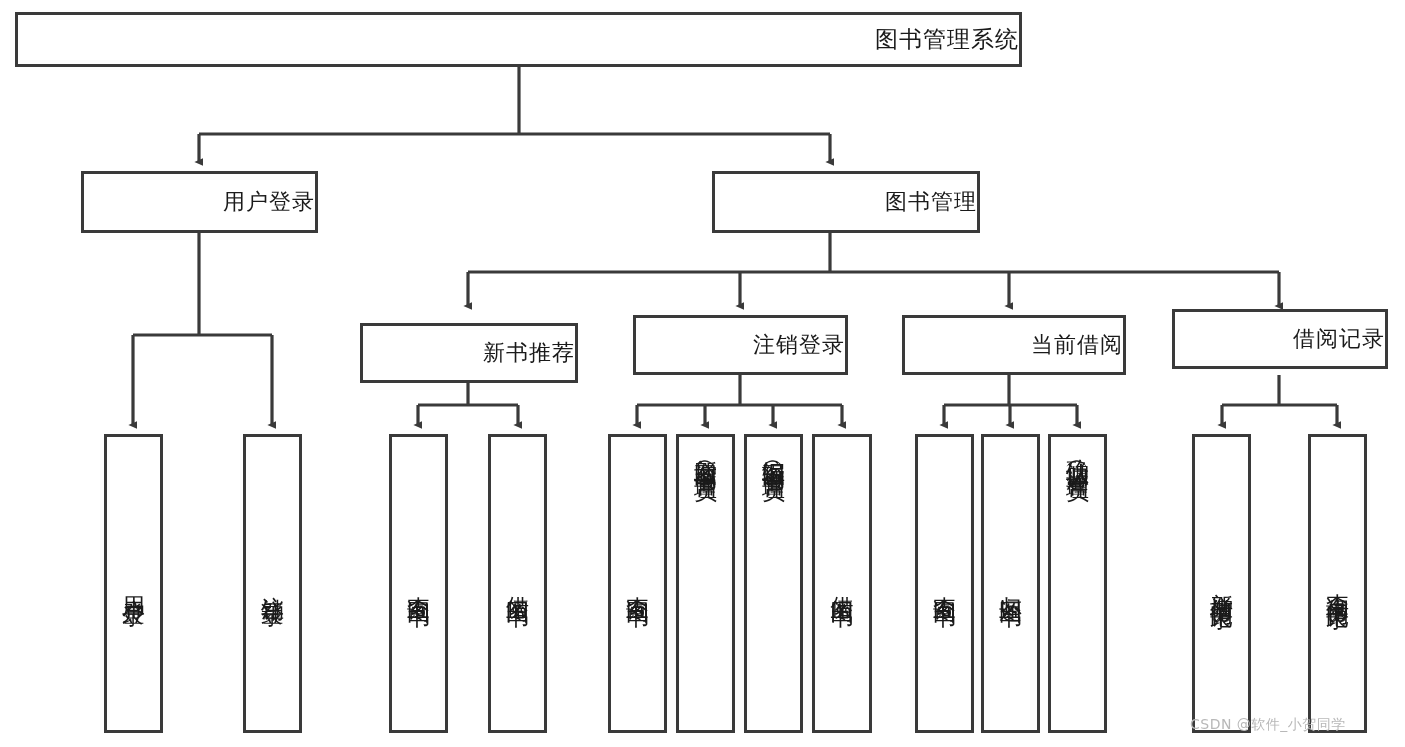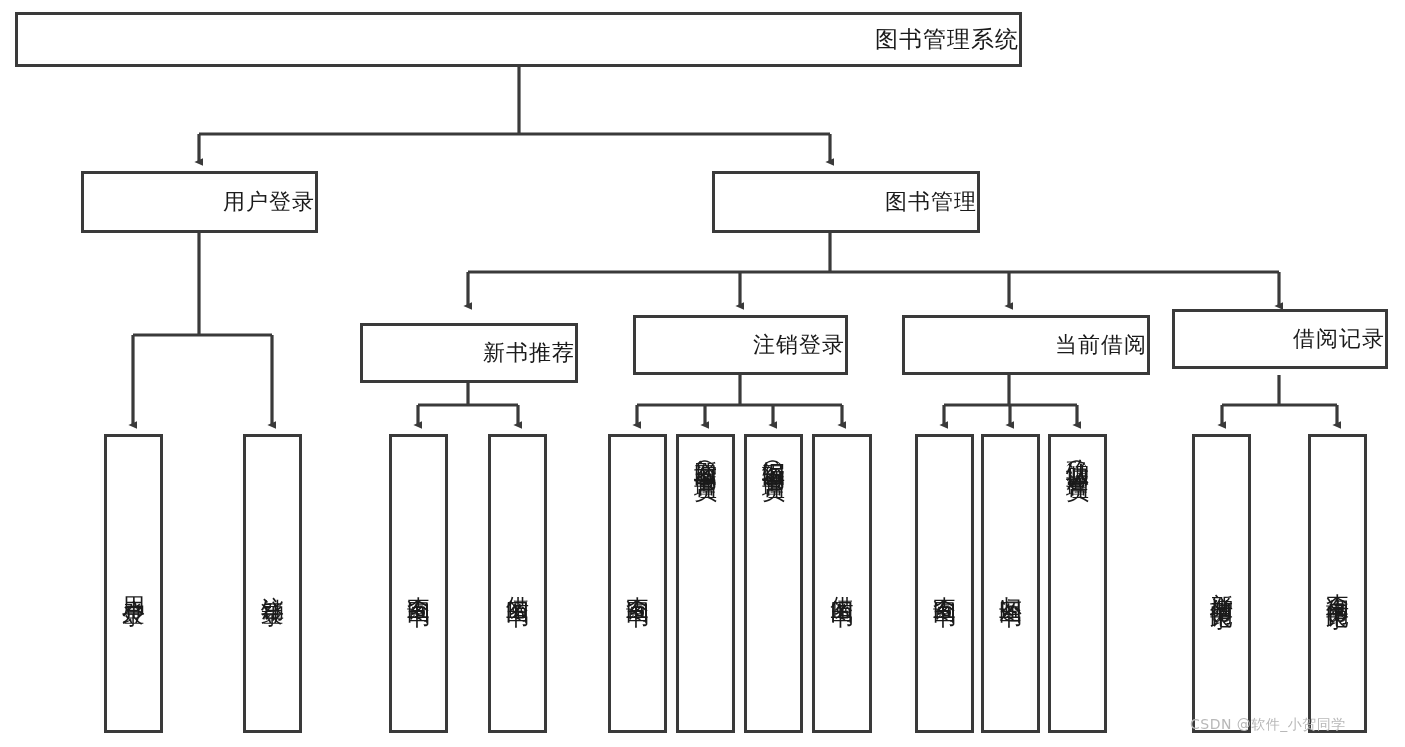--- a/index.html
+++ b/index.html
@@ -147,21 +147,21 @@
   </div>
 
   <div class="node level2" style="left:360px; top:315px; width:218px; height:60px;margin-top:8px;">
     <span class="node-label">新书推荐</span>
   </div>
 
   <div class="node level2" style="left:633px; top:315px; width:215px; height:60px;">
     <span class="node-label">注销登录</span>
   </div>
 
-  <div class="node level2" style="left:902px; top:315px; width:248px; height:60px;">
+  <div class="node level2" style="left:902px; top:315px; width:224px; height:60px;">
     <span class="node-label">当前借阅</span>
   </div>
 
   <div class="node level2" style="left:1172px; top:309px; width:216px; height:60px;">
     <span class="node-label">借阅记录</span>
   </div>
 
   <div class="node leaf centered" style="left:104px; top:434px; width:59px; height:299px;">
     <span class="node-label">用户登录</span>
   </div>

